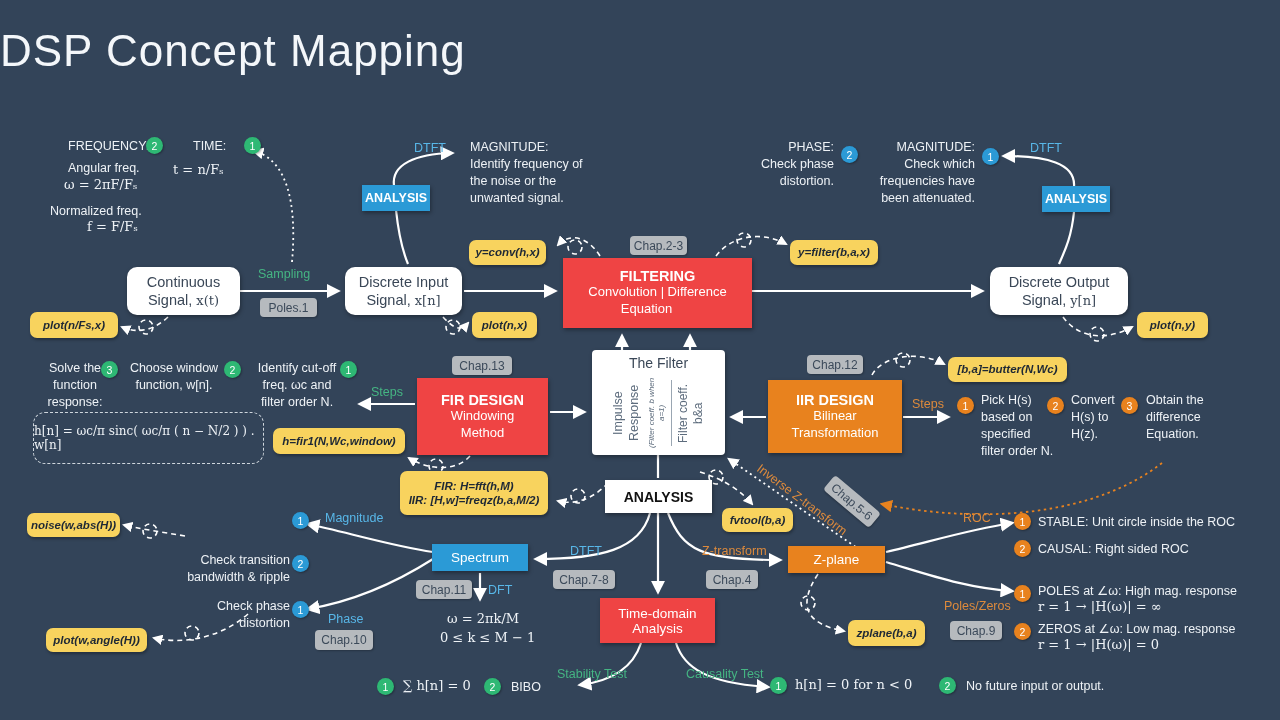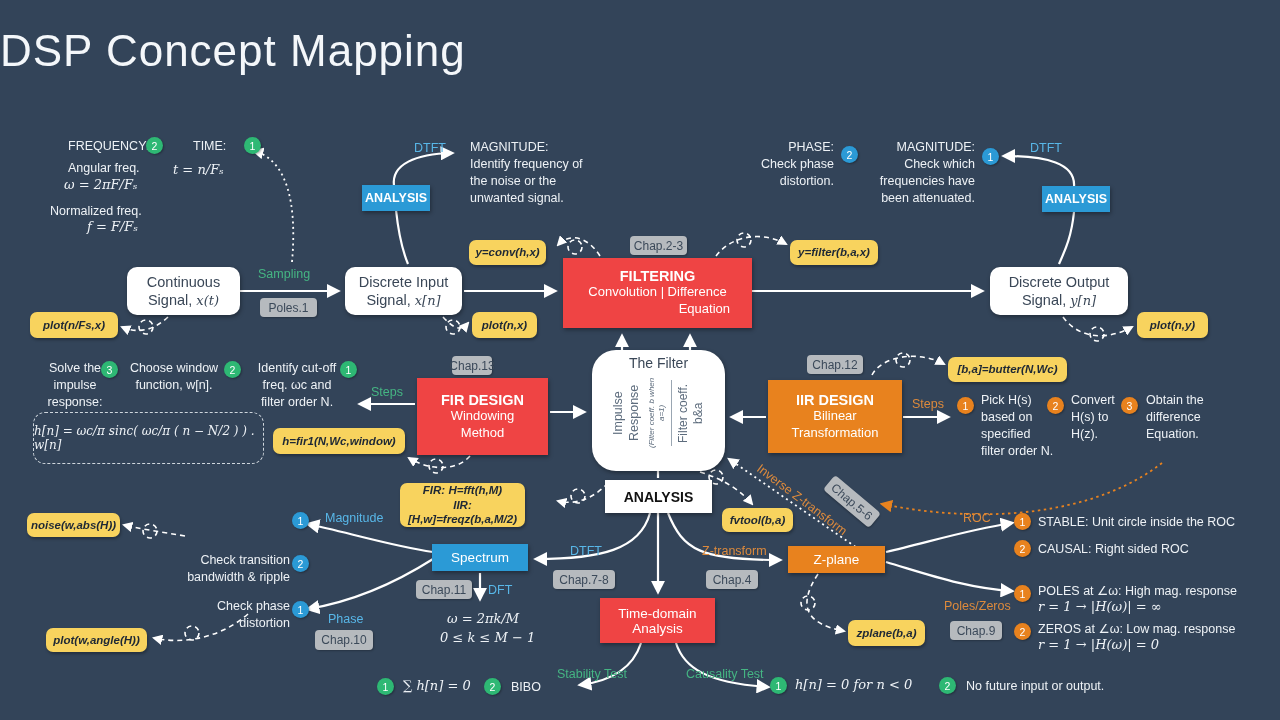--- a/index.html
+++ b/index.html
@@ -1,20 +1,20 @@
 <!DOCTYPE html>
 <html><head>
 <meta charset="utf-8">
 <style>
   html,body{margin:0;padding:0;}
   #canvas{position:relative;width:1280px;height:720px;background:#334459;overflow:hidden;
     font-family:"Liberation Sans",sans-serif;color:#eef2f6;}
   .abs{position:absolute;}
   .txt{font-size:12.5px;line-height:1.35;}
-  .math{font-family:"DejaVu Serif","DejaVu Sans",serif;font-style:italic;font-size:13px;}
+  .math{font-family:"DejaVu Serif","DejaVu Sans",serif;font-size:13px;}
   .title{width:1280px;text-align:left;font-size:44px;font-weight:300;letter-spacing:1px;color:#f4f7fa;}
   .node{display:flex;flex-direction:column;align-items:center;justify-content:center;text-align:center;
     box-shadow:1px 2px 4px rgba(0,0,0,.35);color:#fff;}
   .wbox{background:#fff;color:#3a4757;border-radius:10px;font-size:14.5px;line-height:1.25;}
   .gbox{background:#ef4444;} .obox{background:#e8821e;} .bbox{background:#2b9ad6;}
   .node .hd{font-weight:bold;font-size:14.5px;} .node .sub{font-size:13px;line-height:1.3;}
   .ybox{background:#f8d35e;color:#1e2835;border-radius:7px;font-style:italic;font-weight:bold;font-size:11.5px;
     display:flex;align-items:center;justify-content:center;text-align:center;box-shadow:1px 2px 3px rgba(0,0,0,.3);line-height:1.25;}
   .chap{background:#b6babe;color:#3c4a5a;border-radius:4px;font-size:12px;
     display:flex;align-items:center;justify-content:center;box-shadow:1px 1px 2px rgba(0,0,0,.25);}
@@ -148,59 +148,59 @@
     <div>Discrete Input</div>
     <div><span>Signal, </span><span class="math">x[n]</span></div>
   </div>
   <div class="abs ybox" style="left:30px;top:312px;width:88px;height:26px">plot(n/Fs,x)</div>
   <div class="abs ybox" style="left:469px;top:240px;width:77px;height:25px">y=conv(h,x)</div>
   <div class="abs ybox" style="left:472px;top:312px;width:65px;height:26px">plot(n,x)</div>
   <div class="abs chap" style="left:630px;top:236px;width:57px;height:19px">Chap.2-3</div>
   <div class="abs node gbox" style="left:563px;top:258px;width:189px;height:70px">
     <div class="hd">FILTERING</div>
     <div class="sub">Convolution | Difference</div>
-    <div class="sub" style="width:100%;text-align:right;padding-right:22px;box-sizing:border-box">Equation</div>
+    <div class="sub" style="width:100%;padding-right:22px;box-sizing:border-box">Equation</div>
   </div>
   <div class="abs ybox" style="left:790px;top:240px;width:88px;height:25px">y=filter(b,a,x)</div>
   <div class="abs node wbox" style="left:990px;top:267px;width:138px;height:48px">
     <div>Discrete Output</div>
     <div><span>Signal, </span><span class="math">y[n]</span></div>
   </div>
   <div class="abs ybox" style="left:1137px;top:312px;width:71px;height:26px">plot(n,y)</div>
 
   <div class="abs txt c" style="left:40px;top:360px;width:70px">
     <div>Solve the</div>
-    <div>impulse</div>
+    <div>function</div>
     <div>response:</div>
   </div>
   <div class="abs circle c-green" style="left:101px;top:361px">3</div>
   <div class="abs txt c" style="left:124px;top:360px;width:100px">
     <div>Choose window</div>
     <div>function, w[n].</div>
   </div>
   <div class="abs circle c-green" style="left:224px;top:361px">2</div>
   <div class="abs txt c" style="left:247px;top:360px;width:100px">
     <div>Identify cut-off</div>
     <div>freq. ωc and</div>
     <div>filter order N.</div>
   </div>
   <div class="abs circle c-green" style="left:340px;top:361px">1</div>
   <div class="abs dashedbox" style="left:33px;top:412px;width:229px;height:50px">
     <span class="math" style="font-size:12px">h[n] = ωc/π sinc( ωc/π ( n − N/2 ) ) . w[n]</span>
   </div>
   <div class="abs ybox" style="left:273px;top:428px;width:132px;height:26px">h=fir1(N,Wc,window)</div>
   <div class="abs txt green-t" style="left:371px;top:384px">Steps</div>
-  <div class="abs chap" style="left:452px;top:356px;width:40px;height:19px">Chap.13</div>
+  <div class="abs chap" style="left:452px;top:356px;width:60px;height:19px">Chap.13</div>
   <div class="abs node gbox" style="left:417px;top:378px;width:131px;height:77px">
     <div class="hd">FIR DESIGN</div>
     <div class="sub">Windowing</div>
     <div class="sub">Method</div>
   </div>
 
-  <div class="abs wbox node" style="left:592px;top:350px;width:133px;height:121px;border-radius:24px;justify-content:flex-start;padding-top:5px;box-sizing:border-box">
+  <div class="abs wbox node" style="left:592px;top:350px;width:133px;height:105px;border-radius:4px;justify-content:flex-start;padding-top:5px;box-sizing:border-box">
     <div style="font-size:14px">The Filter</div>
     <div style="display:flex;flex-direction:row;align-items:center;gap:4px;margin-top:3px">
       <span class="vert" style="height:74px;font-size:12.5px">Impulse Response</span>
       <span class="vert" style="height:74px;font-size:8px;font-style:italic">(Filter coeff. b when a=1)</span>
       <span style="width:1px;height:66px;background:#9aa6b2"></span>
       <span class="vert" style="height:74px;font-size:12px">Filter coeff. b&amp;a</span>
     </div>
   </div>
 
   <div class="abs chap" style="left:807px;top:355px;width:56px;height:19px">Chap.12</div>
@@ -224,21 +224,21 @@
     <div>H(s) to</div>
     <div>H(z).</div>
   </div>
   <div class="abs circle c-orange" style="left:1121px;top:397px">3</div>
   <div class="abs txt" style="left:1146px;top:392px;width:80px">
     <div>Obtain the</div>
     <div>difference</div>
     <div>Equation.</div>
   </div>
 
-  <div class="abs ybox" style="left:400px;top:483px;width:125px;height:44px">
+  <div class="abs ybox" style="left:400px;top:471px;width:148px;height:44px">
     <div>
       <div>FIR: H=fft(h,M)</div>
       <div>IIR: [H,w]=freqz(b,a,M/2)</div>
     </div>
   </div>
   <div class="abs anal" style="left:605px;top:480px;width:107px;height:33px">ANALYSIS</div>
   <div class="abs ybox" style="left:722px;top:508px;width:71px;height:24px">fvtool(b,a)</div>
   <div class="abs txt orange-t" style="left:745px;top:498px;width:130px;transform:rotate(37deg);transform-origin:center">Inverse Z-transform</div>
   <div class="abs chap" style="left:822px;top:492px;width:60px;height:19px;transform:rotate(40deg)">Chap.5-6</div>
 

